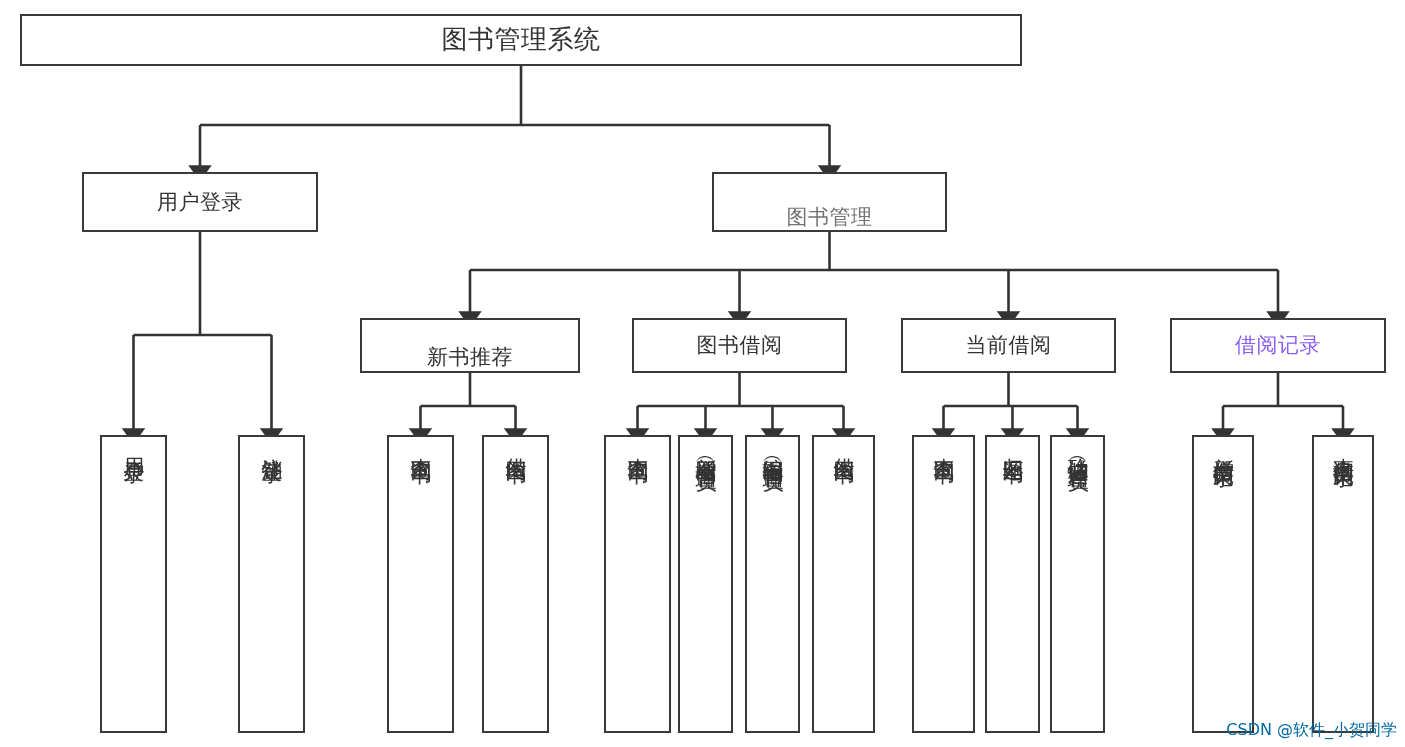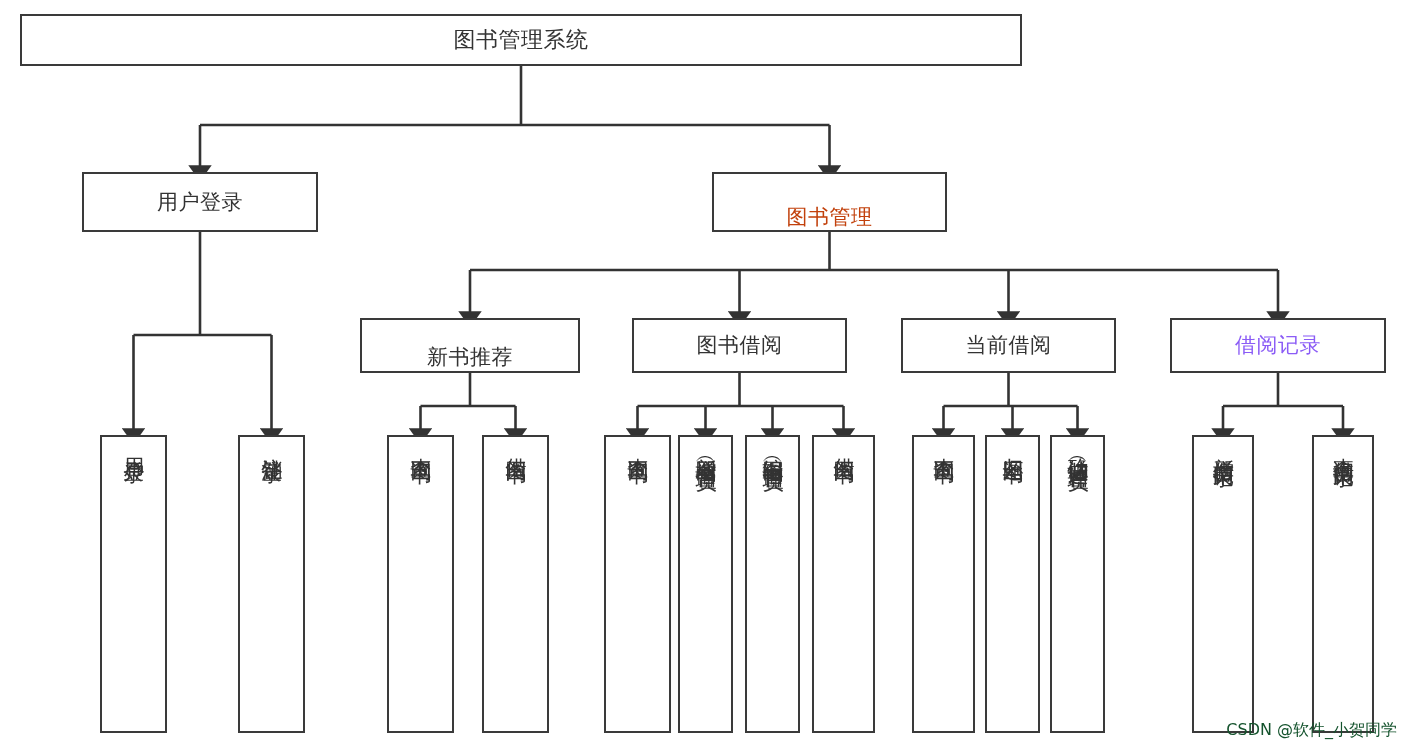--- a/index.html
+++ b/index.html
@@ -39,40 +39,40 @@
     text-align: center;
     line-height: 1.15;
     white-space: pre;
   }
   .node.horizontal .node-label {
     writing-mode: horizontal-tb;
     font-size: 21px;
     letter-spacing: 0.5px;
   }
   .node.root .node-label {
-    font-size: 22px;
+    font-size: 26px;
   }
   .node.vertical {
     align-items: flex-start;
     justify-content: center;
     padding-top: 4px;
   }
   .node.vertical .node-label {
     writing-mode: vertical-rl;
     text-orientation: upright;
     font-size: 21px;
     letter-spacing: 2px;
     line-height: 1.1;
   }
   .watermark {
     position: absolute;
     right: 8px;
     bottom: 6px;
     font-size: 16px;
-    color: #14532d;
+    color: #0369a1;
     z-index: 5;
     white-space: nowrap;
   }
 </style>
 </head>
 <body>
 
 <div id="diagram-root">
   <svg class="edge-layer" viewBox="0 0 1405 747" xmlns="http://www.w3.org/2000/svg">
     <defs>
@@ -118,21 +118,21 @@
   </svg>
 
   <div id="node-layer">
       <div class="node horizontal root" style="left: 20px; top: 14px; width: 1002px; height: 52px; border-color: rgb(58, 58, 58); background: rgb(255, 255, 255);">
         <span class="node-label" style="color: rgb(51, 51, 51);">图书管理系统</span>
       </div>
       <div class="node horizontal" style="left: 82px; top: 172px; width: 236px; height: 60px; border-color: rgb(58, 58, 58); background: rgb(255, 255, 255);">
         <span class="node-label" style="color: rgb(51, 51, 51);">用户登录</span>
       </div>
       <div class="node horizontal" style="left: 712px; top: 172px; width: 235px; height: 60px; border-color: rgb(58, 58, 58); background: rgb(255, 255, 255);">
-        <span class="node-label" style="color: #c2410c; margin-top: 30px;">图书管理</span>
+        <span class="node-label" style="color: #737373; margin-top: 30px;">图书管理</span>
       </div>
       <div class="node horizontal" style="left: 360px; top: 318px; width: 220px; height: 55px; border-color: rgb(58, 58, 58); background: rgb(255, 255, 255);">
         <span class="node-label" style="color: rgb(51, 51, 51); margin-top: 24px;">新书推荐</span>
       </div>
       <div class="node horizontal" style="left: 632px; top: 318px; width: 215px; height: 55px; border-color: rgb(58, 58, 58); background: rgb(255, 255, 255);">
         <span class="node-label" style="color: rgb(51, 51, 51);">图书借阅</span>
       </div>
       <div class="node horizontal" style="left: 901px; top: 318px; width: 215px; height: 55px; border-color: rgb(58, 58, 58); background: rgb(255, 255, 255);">
         <span class="node-label" style="color: rgb(51, 51, 51);">当前借阅</span>
       </div>

